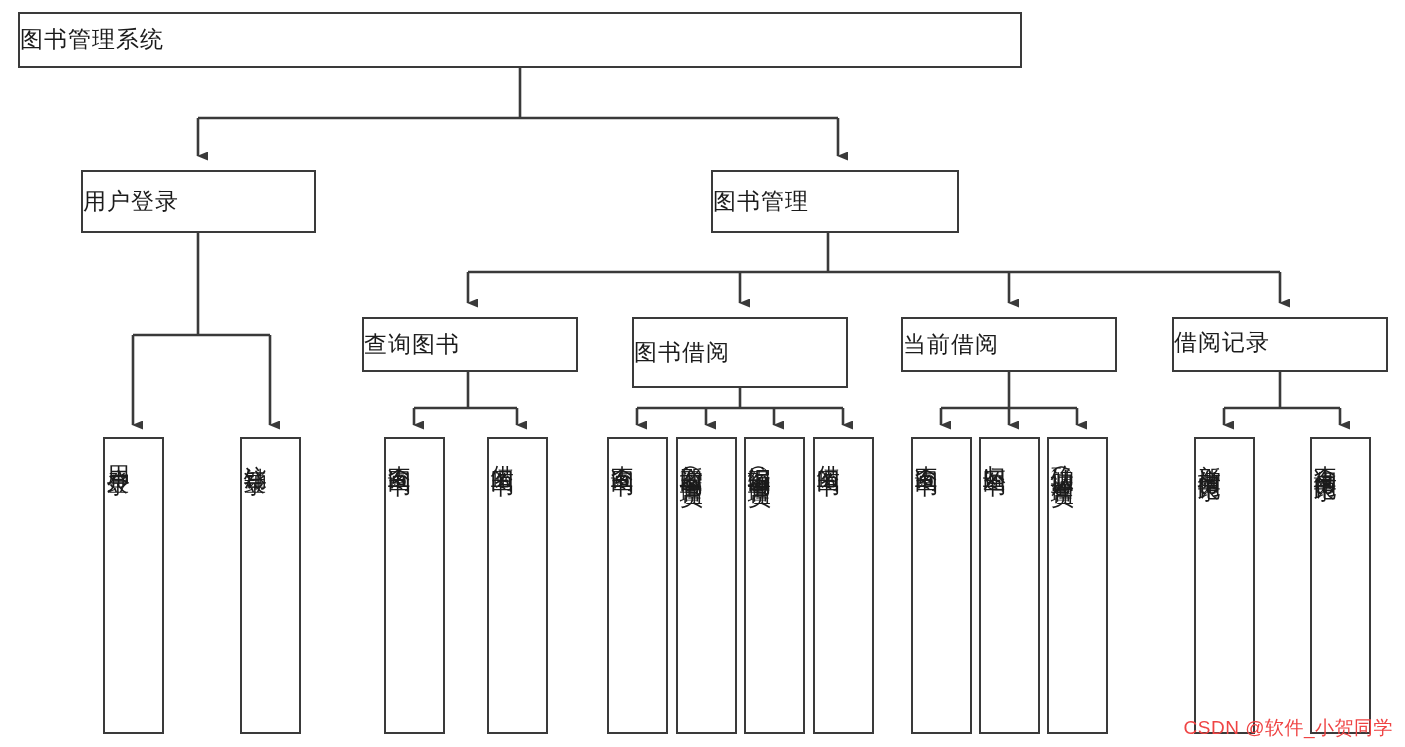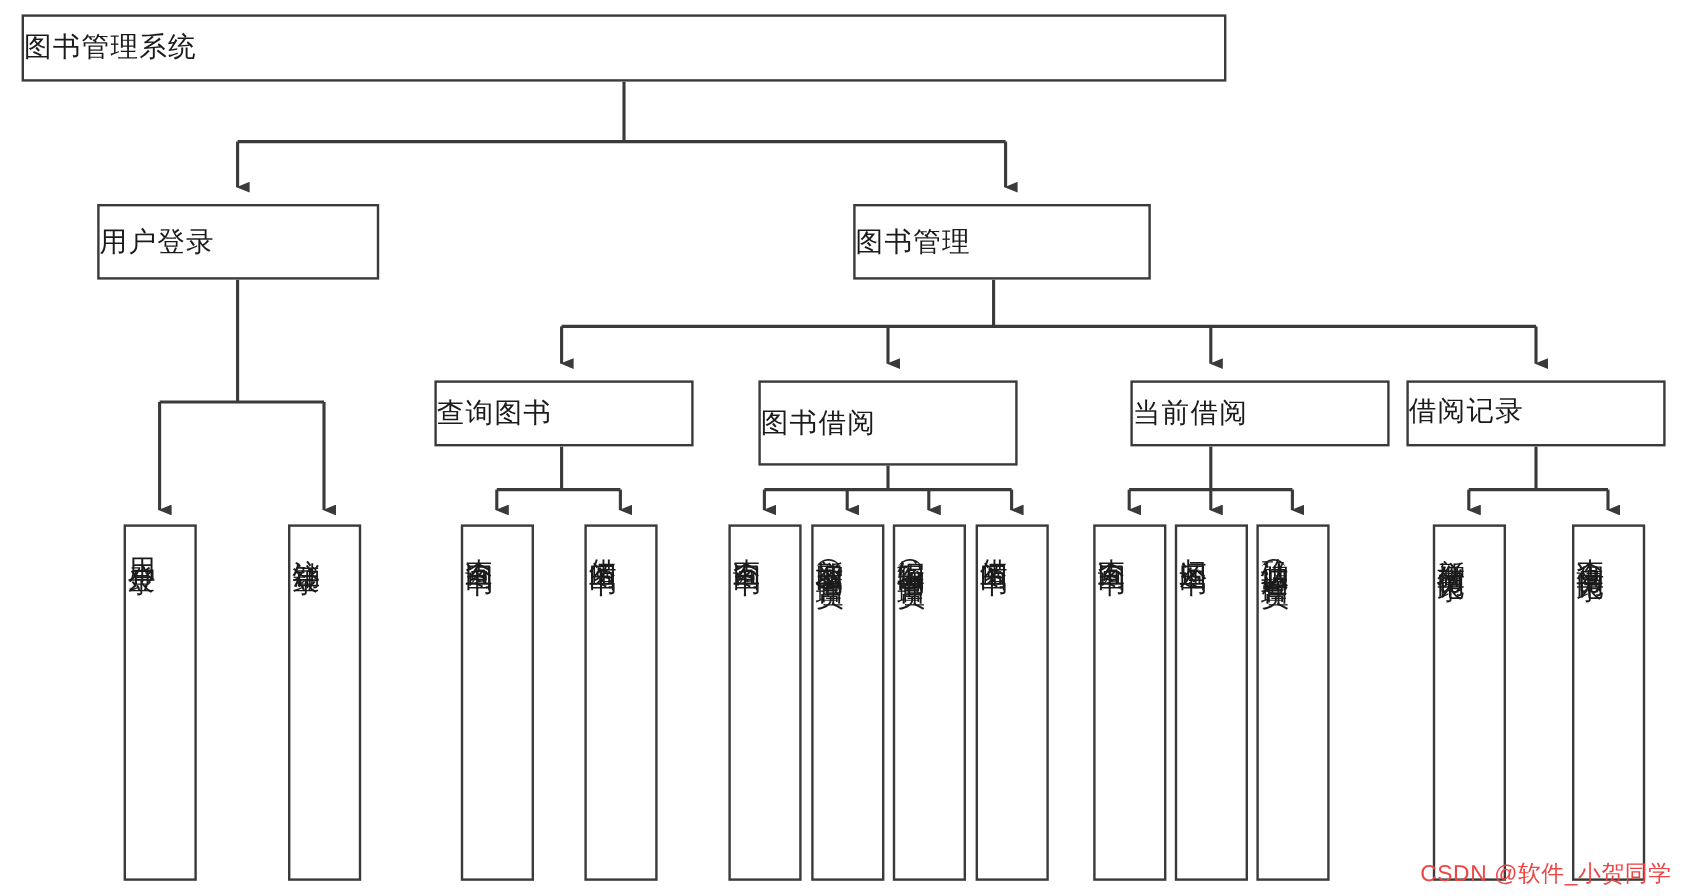--- a/index.html
+++ b/index.html
@@ -137,21 +137,21 @@
   </div>
 
   <div class="node" style="left:362px; top:317px; width:216px; height:55px;">
     <span class="node-label">查询图书</span>
   </div>
 
   <div class="node" style="left:632px; top:317px; width:216px; height:71px;">
     <span class="node-label">图书借阅</span>
   </div>
 
-  <div class="node" style="left:942px; top:317px; width:216px; height:55px;">
+  <div class="node" style="left:901px; top:317px; width:216px; height:55px;">
     <span class="node-label">当前借阅</span>
   </div>
 
   <div class="node" style="left:1172px; top:317px; width:216px; height:55px;font-family:Liberation Mono, monospace;">
     <span class="node-label">借阅记录</span>
   </div>
 
   <div class="node vertical" style="left:103px; top:437px; width:61px; height:297px;">
     <span class="node-label">用户登录</span>
   </div>

